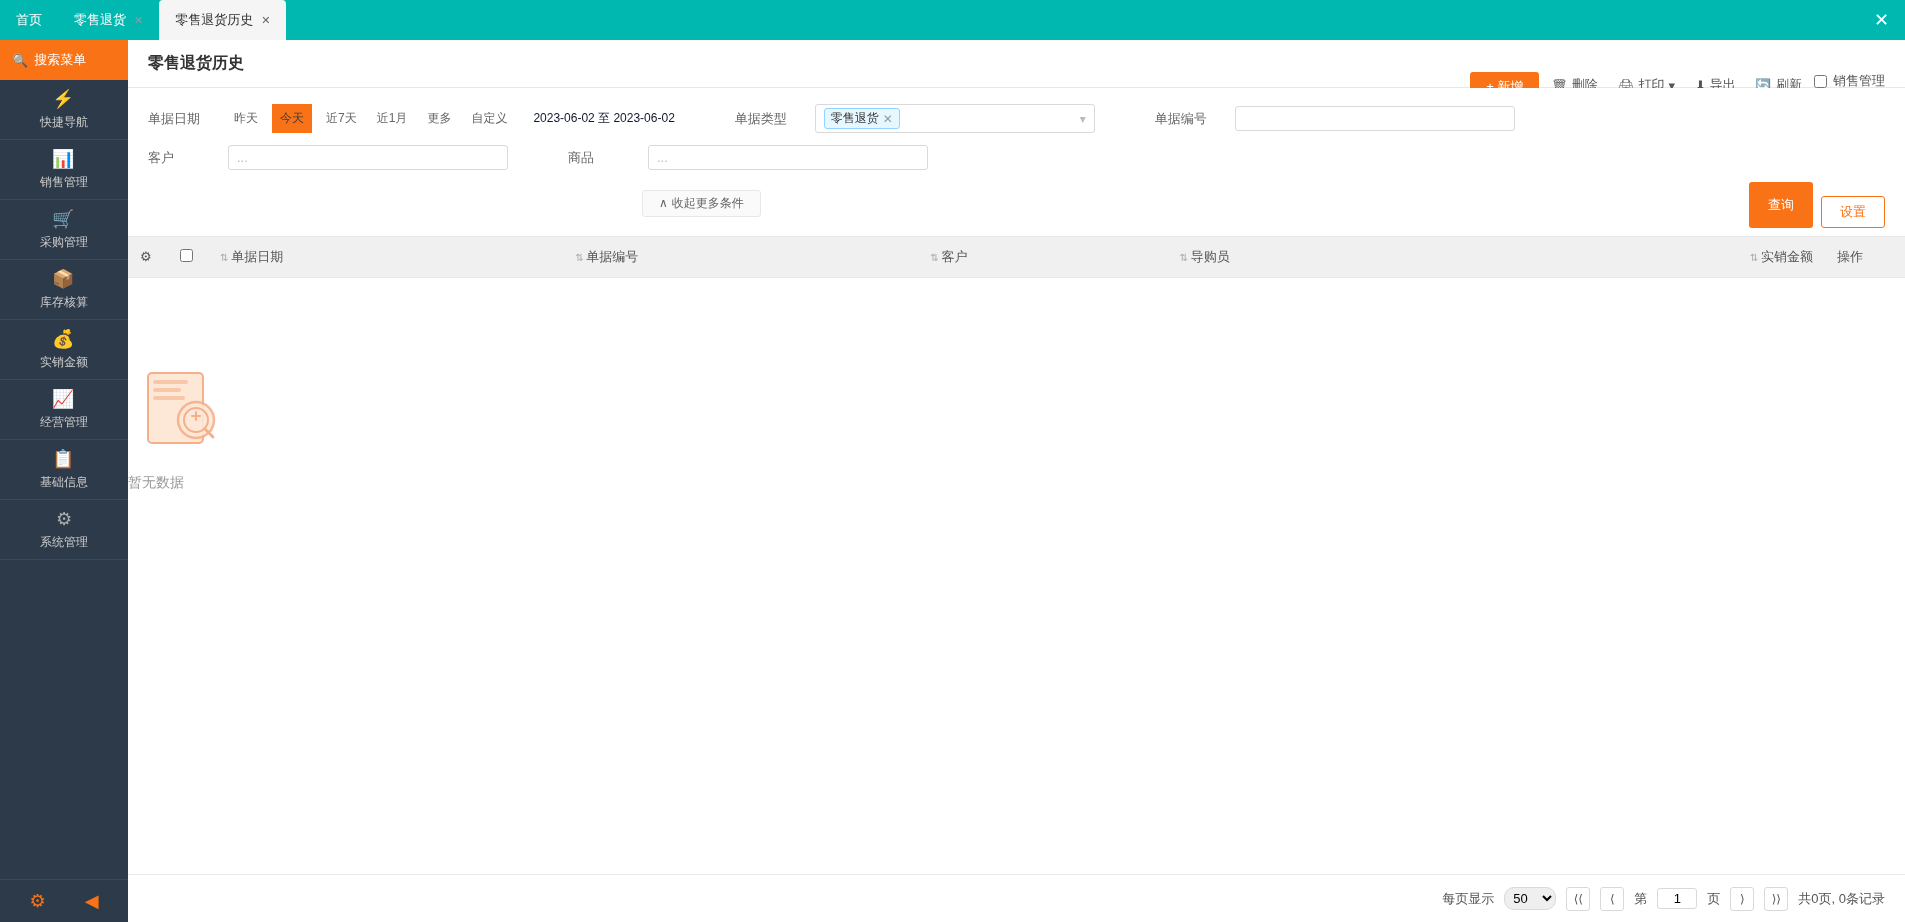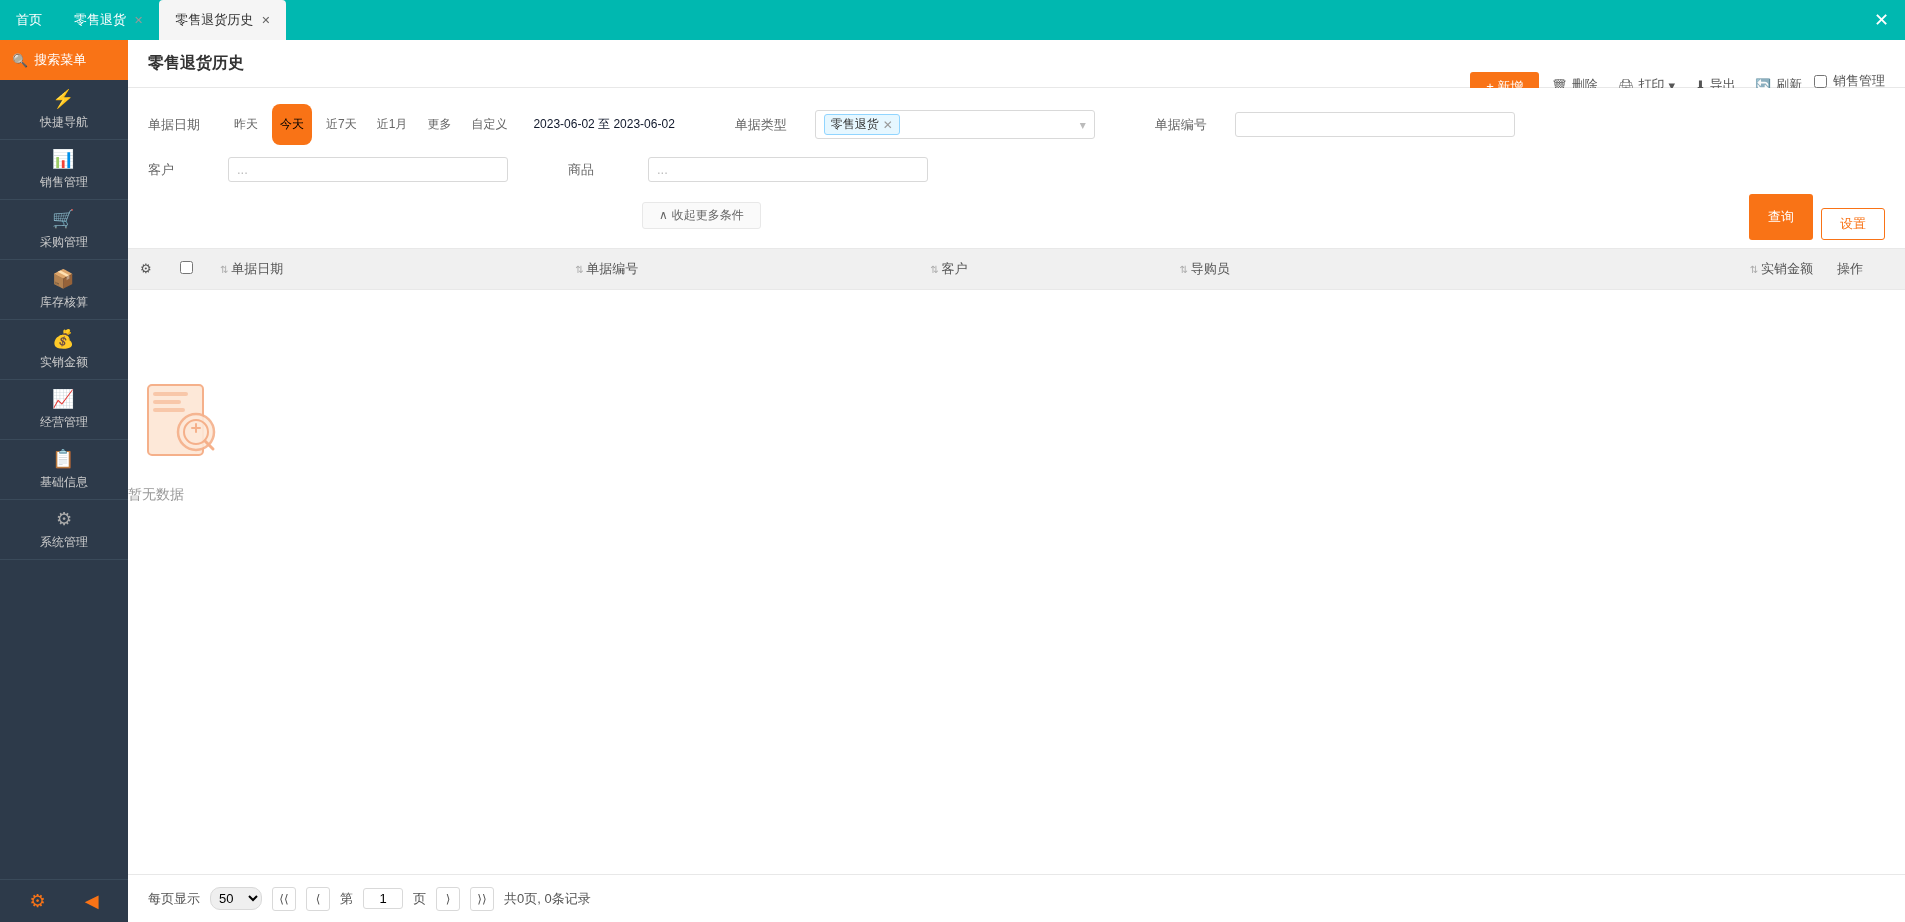--- a/index.html
+++ b/index.html
@@ -195,23 +195,23 @@
     }
     .date-option {
       font-size: 12px;
       color: #666;
       cursor: pointer;
       padding: 2px 6px;
       border-radius: 3px;
     }
     .date-option.active {
       background: #f97316;
-      color: #000000;
-      border-radius: 8px;
-      padding: 12px 8px;
+      color: #404040;
+      border-radius: 0;
+      padding: 6px 8px;
     }
     .date-range {
       font-size: 12px;
       color: #0f172a;
     }
     .filter-tag-container {
       display: flex;
       align-items: center;
       border: 1px solid #d9d9d9;
       border-radius: 3px;
@@ -311,21 +311,21 @@
       color: #999;
     }
 
     
     .pagination-bar {
       height: 48px;
       background: white;
       border-top: 1px solid #e8e8e8;
       display: flex;
       align-items: center;
-      justify-content: flex-start;
+      justify-content: flex-end;
       padding: 0 20px;
       gap: 10px;
       flex-shrink: 0;
       font-size: 13px;
       color: #555;
     }
     .pagination-bar select {
       border: 1px solid #d9d9d9;
       border-radius: 10px;
       padding: 2px 4px;

